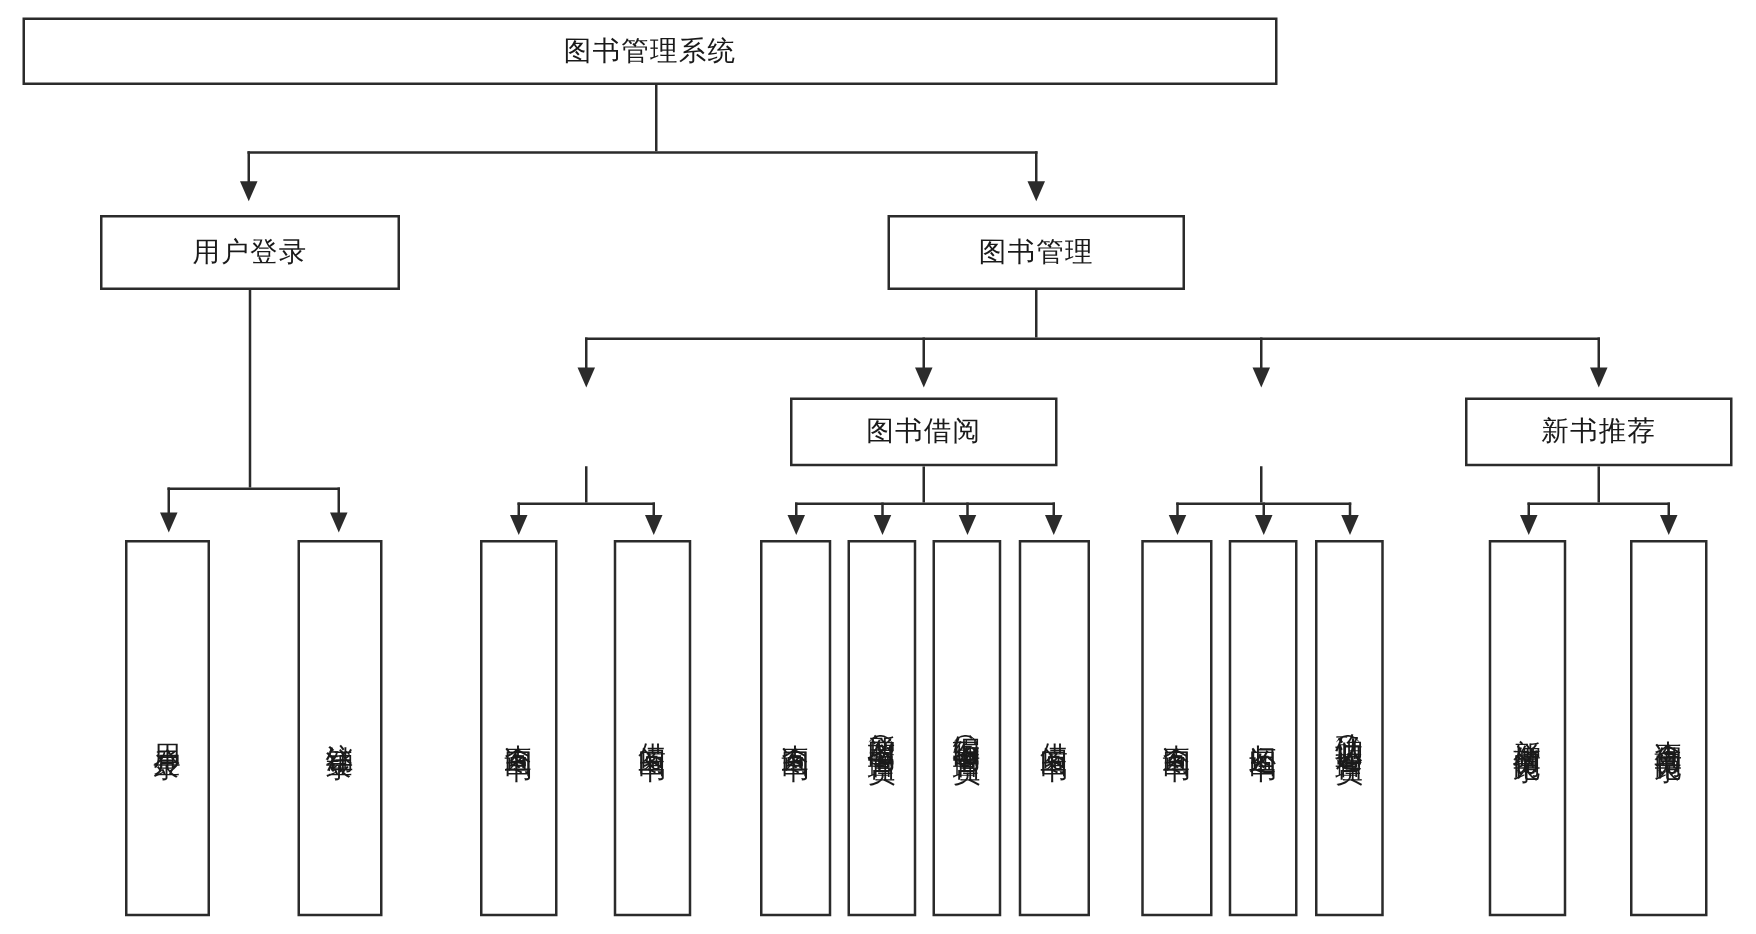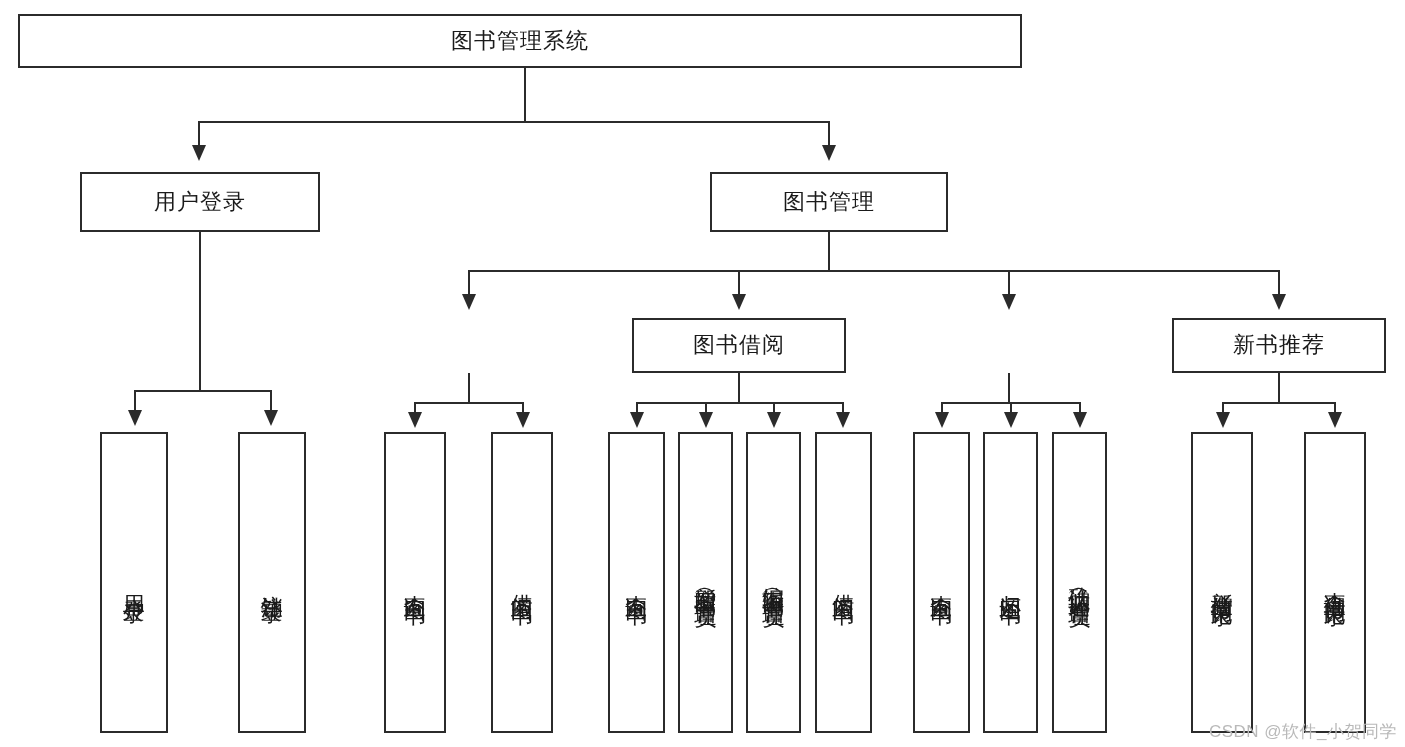--- a/index.html
+++ b/index.html
@@ -203,15 +203,14 @@
     <span class="vlabel">确认归还（管理员）</span>
   </div>
 
   <div class="node vert" style="left:1191px;top:432px;width:62px;height:301px;">
     <span class="vlabel">新增借阅记录</span>
   </div>
   <div class="node vert" style="left:1304px;top:432px;width:62px;height:301px;">
     <span class="vlabel">查询借阅记录</span>
   </div>
 
-  <div id="watermark">CSDN @软件_小贺同学</div>
 
 </div>
 
 </body></html>

